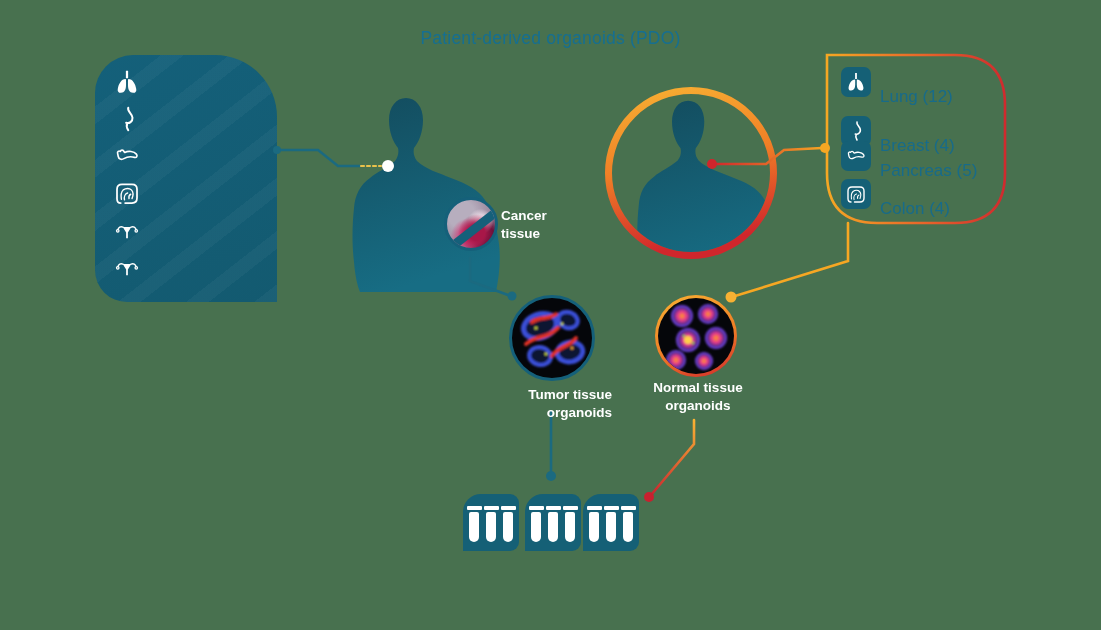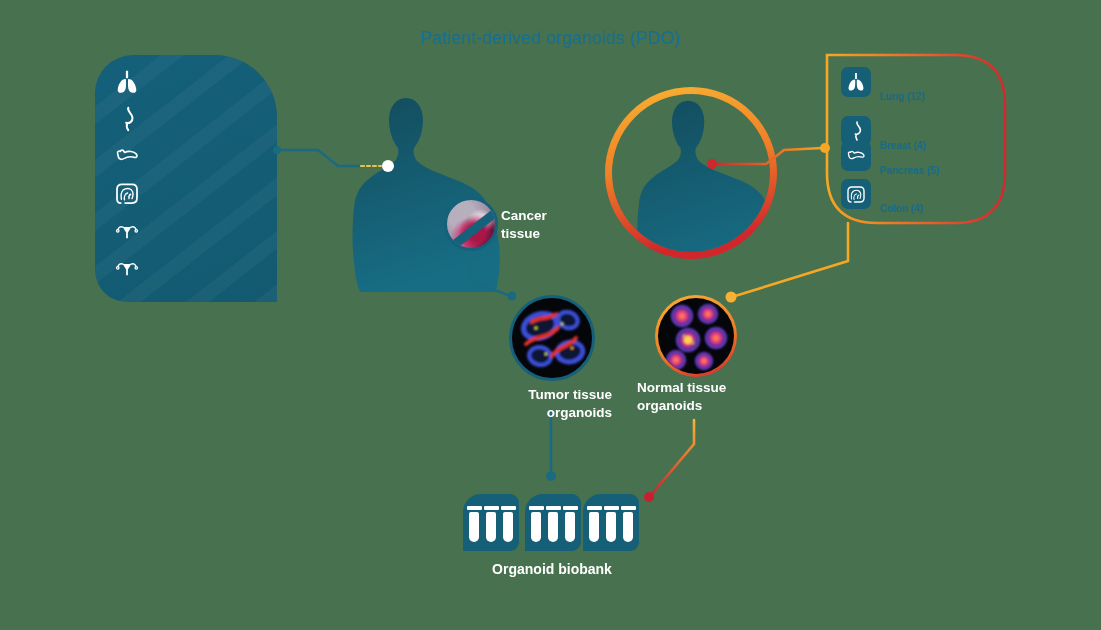--- a/index.html
+++ b/index.html
@@ -24,26 +24,26 @@
   }
   .organ-col{left:112px;top:67px;display:flex;flex-direction:column;gap:7px;}
   .organ-glyph{width:30px;height:30px;display:block;}
   
   .rp-row{display:flex;align-items:center;gap:9px;height:30px;}
   .rp-tile{
     width:30px;height:30px;border-radius:7px;background:#156076;
     display:flex;align-items:center;justify-content:center;flex:0 0 auto;
   }
   .rp-tile .organ-glyph{width:24px;height:24px;}
-  .rp-label{font-size:10px;font-weight:bold;color:#176b8a;white-space:nowrap;margin-top:29px;}
+  .rp-label{font-size:17px;font-weight:normal;color:#176b8a;white-space:nowrap;margin-top:29px;}
   
   .lbl{font-weight:bold;color:#ffffff;font-size:13.5px;line-height:1.3;}
   #lbl-cancer{left:501px;top:207px;width:64px;text-align:left;}
   #lbl-tumor{left:492px;top:374px;width:120px;text-align:right;margin-top:12px;}
-  #lbl-normal{left:637px;top:379px;width:122px;text-align:left;}
+  #lbl-normal{left:637px;top:379px;width:122px;text-align:center;}
   #lbl-biobank{left:468px;top:560px;width:168px;text-align:center;font-size:14px;}
   
   .mcircle{border-radius:50%;overflow:hidden;box-sizing:border-box;}
   #circle-cancer{
     left:444px;top:197px;width:54px;height:54px;border:3px solid #15607a;
     background:
       radial-gradient(circle at 62% 68%, #a81748 0 18%, rgba(168,23,72,0) 42%),
       radial-gradient(circle at 45% 75%, #d23c77 0 16%, rgba(210,60,119,0) 40%),
       radial-gradient(circle at 70% 45%, #efe0ea 0 12%, rgba(239,224,234,0) 30%),
       radial-gradient(circle at 30% 30%, #b7aebe 0 28%, rgba(183,174,190,0) 60%),
@@ -308,15 +308,14 @@
       </span>
     <span class="tube">
         <span class="rim"></span>
         <span class="body"></span>
       </span>
     <span class="tube">
         <span class="rim"></span>
         <span class="body"></span>
       </span>
   </div>
-  <div id="lbl-biobank" class="abs lbl">Organoid biobank</div>
 
 </div>
 
 </body></html>

